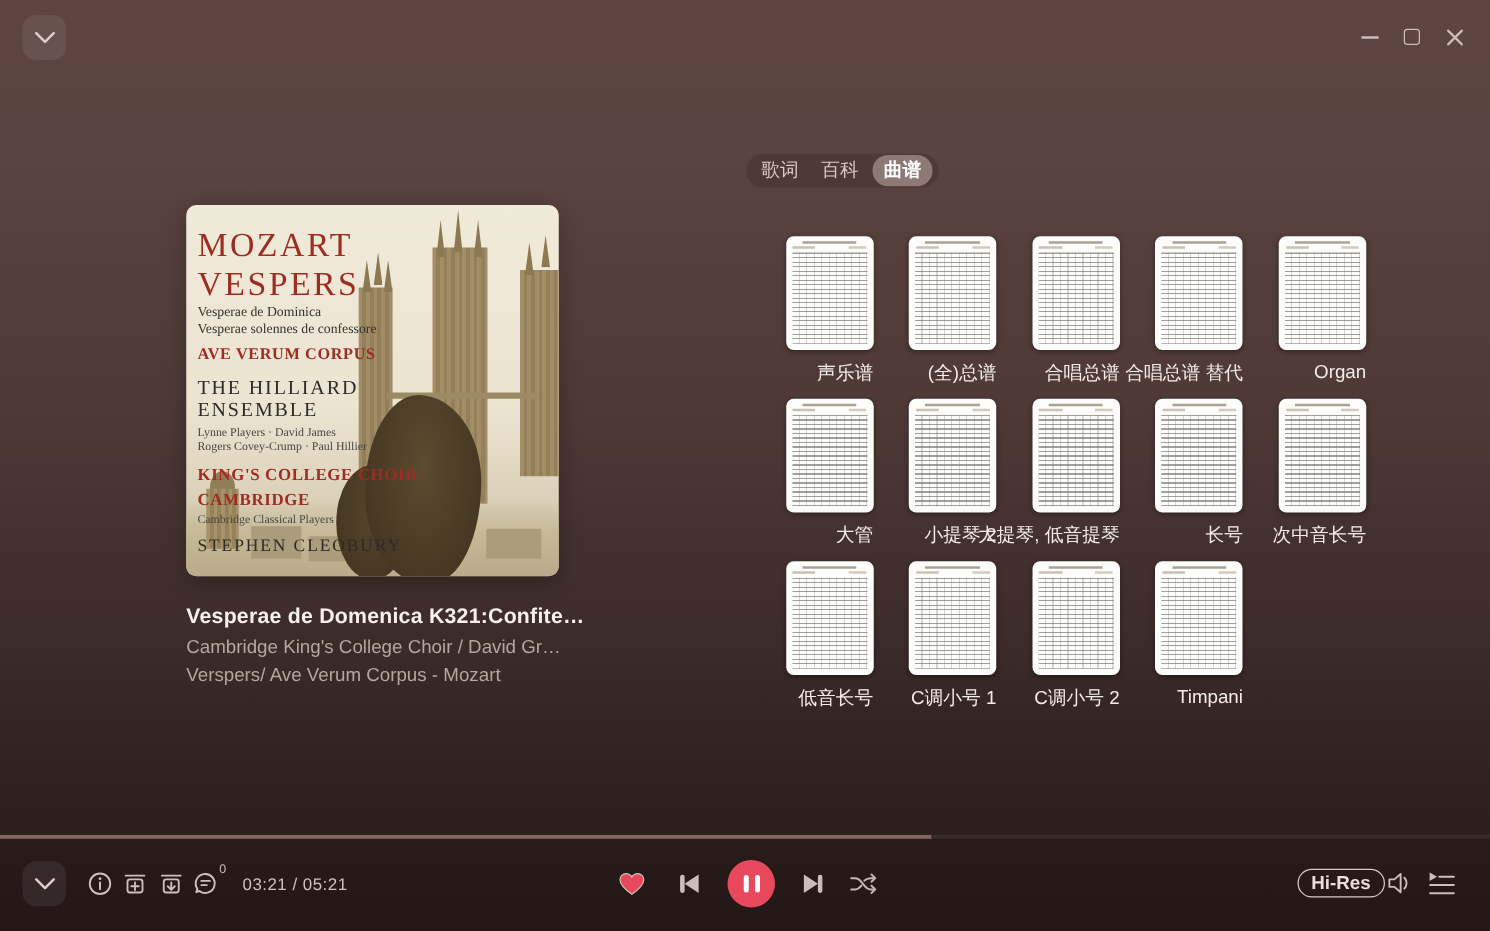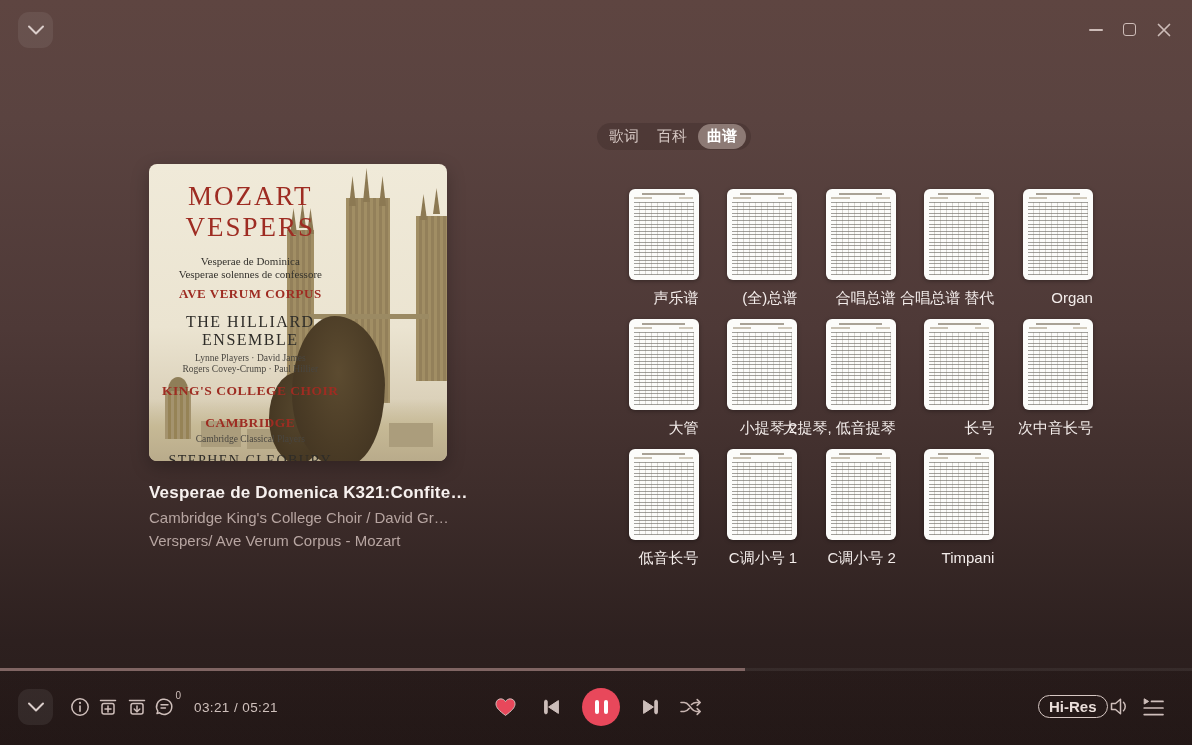--- a/index.html
+++ b/index.html
@@ -38,25 +38,25 @@
     background:linear-gradient(180deg, rgba(199,187,158,0) 0%, #c6b995 45%, #b9ab8b 100%);
   }
   .bld { position:absolute; background:#ab9d7c; }
   .dome-tower { position:absolute; left:16px; bottom:22px; width:26px; height:48px; background:repeating-linear-gradient(90deg,#a4936e 0 3px,#968356 3px 6px); }
   .dome-top { position:absolute; left:19px; bottom:66px; width:20px; height:18px; background:#8f7e58; border-radius:50% 50% 50% 50% / 72% 72% 28% 28%; }
   .tree1 { position:absolute; left:143px; top:152px; width:93px; height:150px;
     background:radial-gradient(ellipse at 50% 38%, #5c4b30 0%, #4b3c26 55%, #3e3120 100%);
     border-radius:46% 54% 42% 50% / 52% 46% 54% 48%; }
   .tree2 { position:absolute; left:120px; top:208px; width:58px; height:92px;
     background:radial-gradient(ellipse at 50% 40%, #55462d 0%, #463823 70%); border-radius:50%; }
-  .cov-text { position:absolute; left:3%; top:17px; width:62%; text-align:center;
+  .cov-text { position:absolute; left:3%; top:17px; width:62%; 
     font-family:"Liberation Serif", serif; color:#34322d; z-index:3; }
   .cov-red { color:#9e2c22; }
   .cv1 { font-size:27px; letter-spacing:2px; }
-  .cv3 { font-size:11px; margin-top:12px; }
+  .cv3 { font-size:11px; margin-top:1px; }
   .cv5 { font-size:13px; font-weight:bold; letter-spacing:0.5px; margin-top:6px; }
   .cv6 { font-size:16px; letter-spacing:1.5px; margin-top:11px; color:#2e2c28; }
   .cv7 { font-size:9.5px; margin-top:4px; color:#494640; }
   .cv9 { font-size:13.5px; font-weight:bold; letter-spacing:0.5px; margin-top:9px; }
   .cv10 { font-size:9.5px; margin-top:3px; color:#494640; }
   .cv11 { font-size:14px; letter-spacing:1.5px; margin-top:9px; color:#2e2c28; }
 
   .track-title { position:absolute; left:149px; top:483px; width:330px; font-size:17px; font-weight:bold;
     color:#f7f1ef; letter-spacing:0.2px; white-space:nowrap; }
   .track-sub { position:absolute; left:149px; width:330px; font-size:15px; color:#b7a5a1; white-space:nowrap; }
@@ -147,21 +147,21 @@
       <div class="cv1 cov-red">MOZART</div>
       <div class="cv1 cov-red">VESPERS</div>
       <div class="cv3">Vesperae de Dominica</div>
       <div class="cv3" style="margin-top:1px;">Vesperae solennes de confessore</div>
       <div class="cv5 cov-red">AVE VERUM CORPUS</div>
       <div class="cv6">THE HILLIARD</div>
       <div class="cv6" style="margin-top:0;">ENSEMBLE</div>
       <div class="cv7">Lynne Players · David James</div>
       <div class="cv7" style="margin-top:1px;">Rogers Covey-Crump · Paul Hillier</div>
       <div class="cv9 cov-red">KING'S COLLEGE CHOIR</div>
-      <div class="cv9 cov-red" style="margin-top:16px;">CAMBRIDGE</div>
+      <div class="cv9 cov-red" style="margin-top:4px;">CAMBRIDGE</div>
       <div class="cv10">Cambridge Classical Players</div>
       <div class="cv11">STEPHEN CLEOBURY</div>
     </div>
   </div>
 
   <div class="track-title">Vesperae de Domenica K321:Confite…</div>
   <div class="track-sub" style="top:509px;">Cambridge King's College Choir /  David Gr…</div>
   <div class="track-sub" style="top:532px;">Verspers/ Ave Verum Corpus - Mozart</div>
 
   <div class="tabbar">

